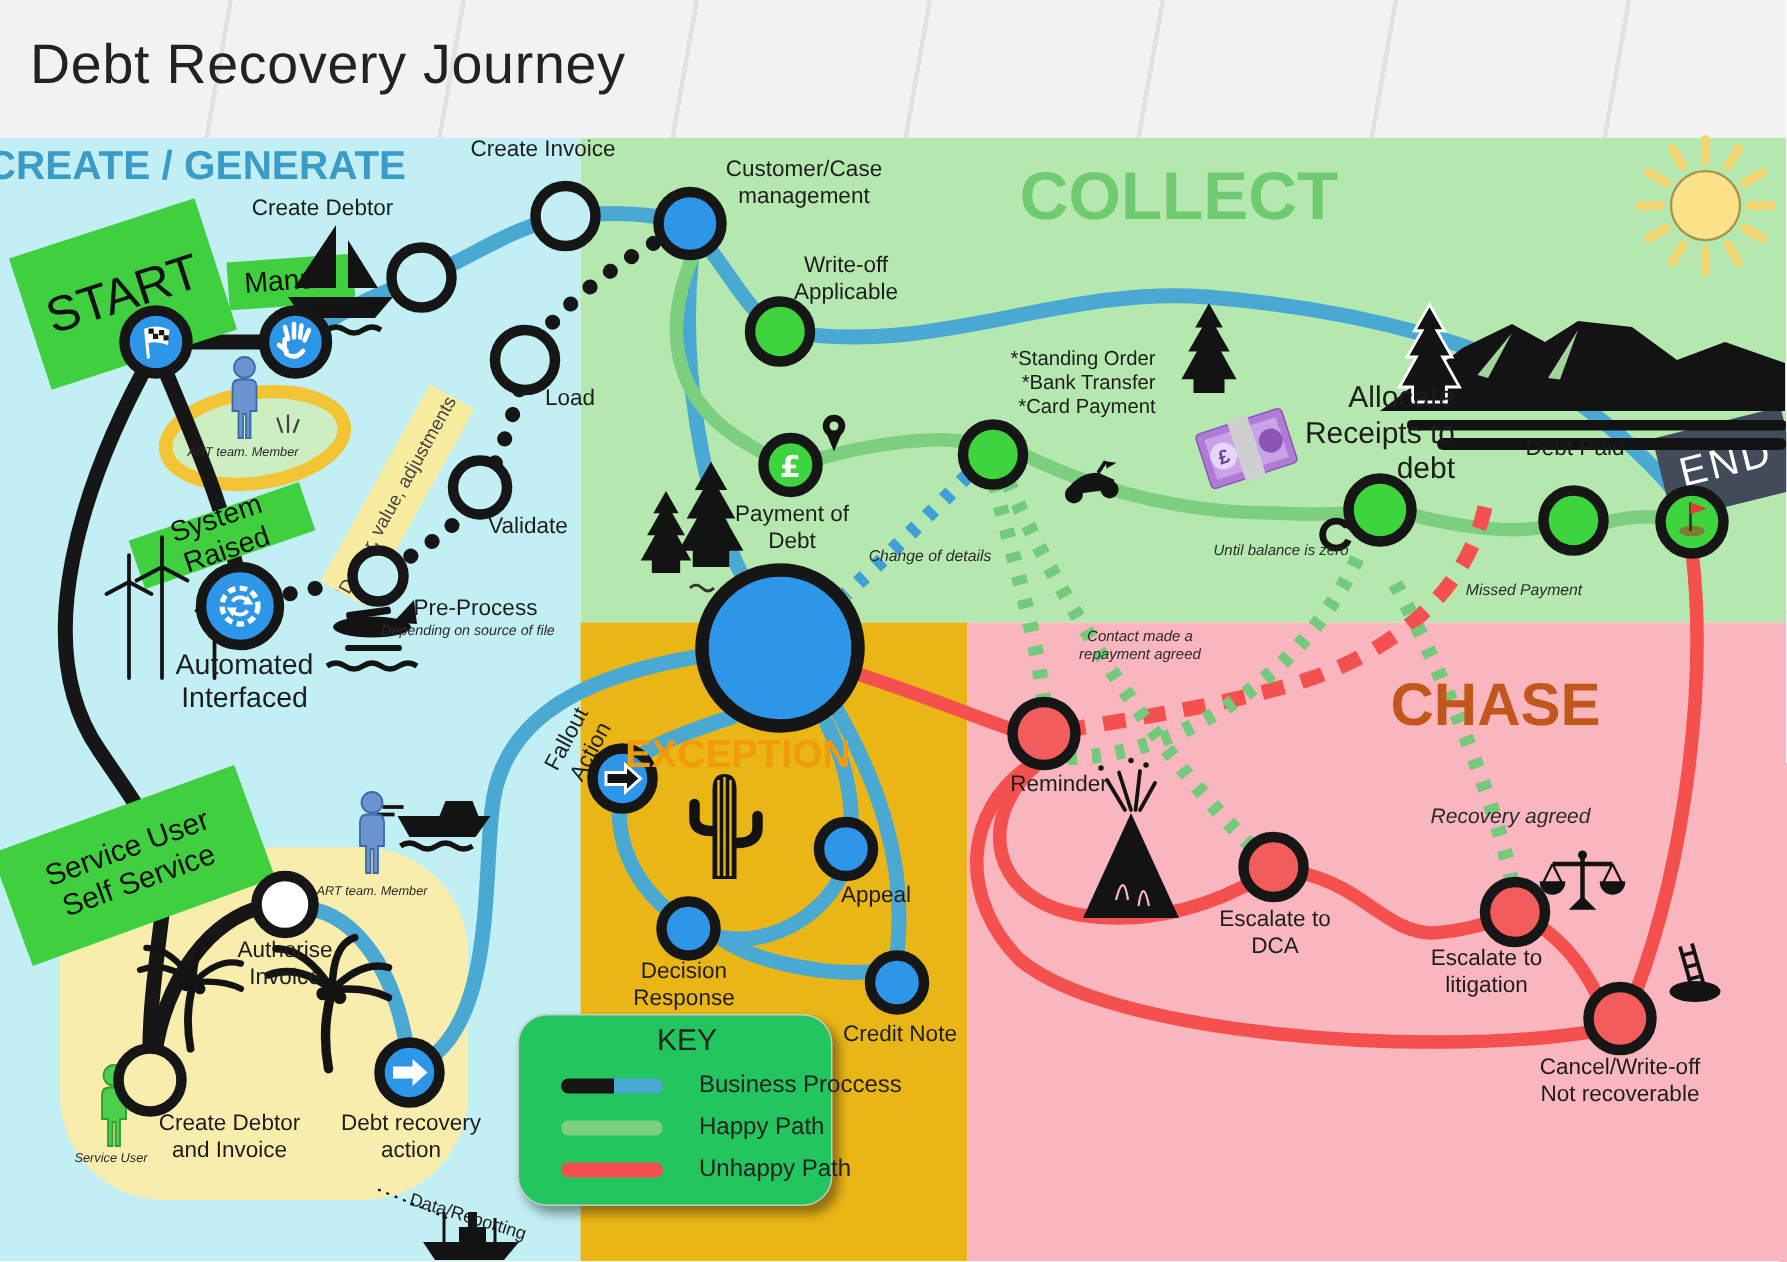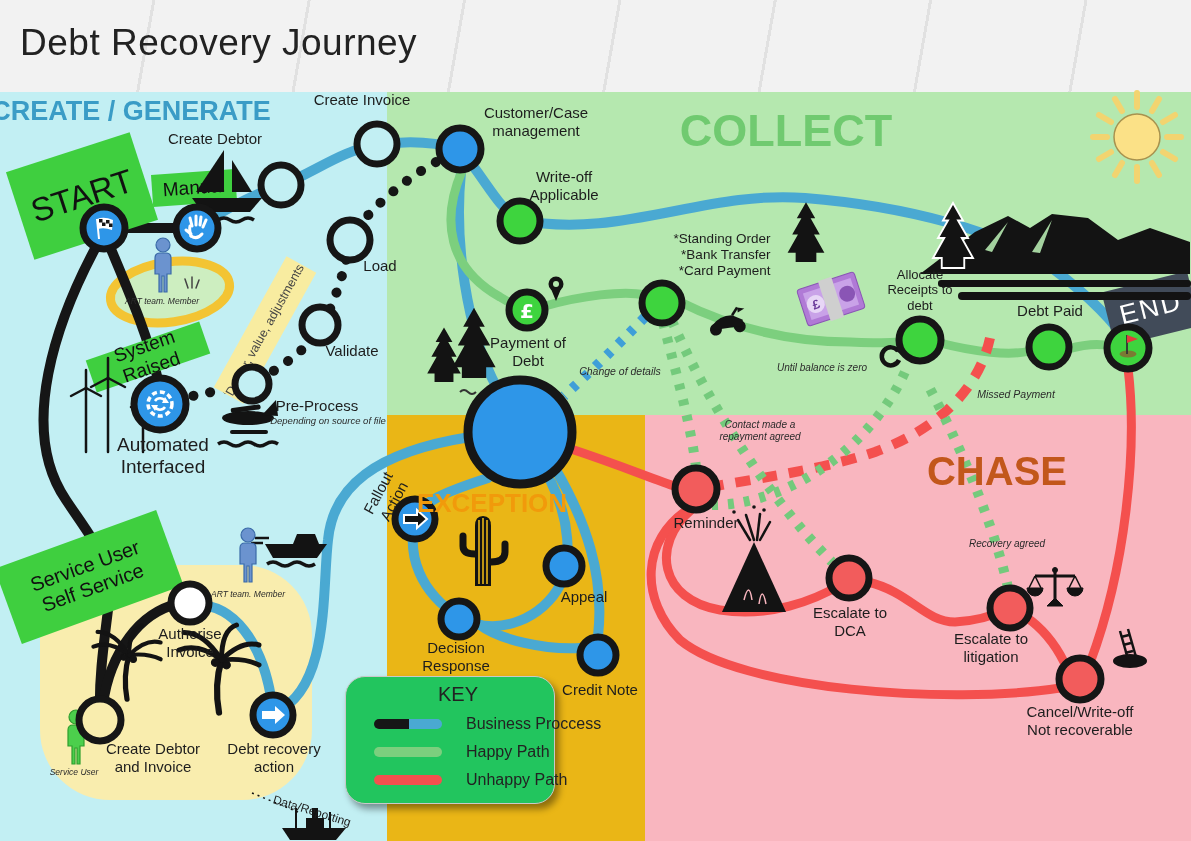--- a/index.html
+++ b/index.html
@@ -381,39 +381,39 @@
 
   <div class="lbl" style="left:215px;top:139px;font-size:15px;">Create Debtor</div>
   <div class="lbl" style="left:362px;top:100px;font-size:15px;">Create Invoice</div>
   <div class="lbl" style="left:536px;top:122px;font-size:15px;">Customer/Case
 management</div>
   <div class="lbl" style="left:564px;top:186px;font-size:15px;">Write-off
 Applicable</div>
   <div class="lbl" style="left:380px;top:266px;font-size:15px;">Load</div>
   <div class="lbl" style="left:352px;top:351px;font-size:15px;">Validate</div>
   <div class="lbl" style="left:317px;top:406px;font-size:15px;">Pre-Process</div>
-  <div class="lbl small" style="left:328px;top:421px;font-size:9.5px;text-align:right;">Depending on source of file</div>
+  <div class="lbl small" style="left:312px;top:421px;font-size:9.5px;text-align:right;">Depending on source of file</div>
   <div class="lbl" style="left:163px;top:456px;font-size:19px;">Automated
 Interfaced</div>
   <div class="lbl" style="left:722px;top:255px;font-size:13.5px;text-align:right;">*Standing Order
 *Bank Transfer
 *Card Payment</div>
   <div class="lbl" style="left:528px;top:352px;font-size:15px;">Payment of
 Debt</div>
   <div class="lbl small" style="left:620px;top:371px;font-size:10.5px;">Change of details</div>
-  <div class="lbl" style="left:920px;top:290px;font-size:13px;">Allocate
+  <div class="lbl" style="left:920px;top:290px;font-size:20px;text-align:right;">Allocate
 Receipts to
 debt</div>
-  <div class="lbl small" style="left:822px;top:368px;font-size:10px;">Until balance is zero</div>
-  <div class="lbl" style="left:1050px;top:311px;font-size:15px;">Debt Paid</div>
+  <div class="lbl small" style="left:854px;top:368px;font-size:10px;">Until balance is zero</div>
+  <div class="lbl" style="left:1050px;top:299px;font-size:15px;">Debt Paid</div>
   <div class="lbl small" style="left:1016px;top:394px;font-size:10.5px;">Missed Payment</div>
   <div class="lbl small" style="left:760px;top:431px;font-size:10px;">Contact made a
 repayment agreed</div>
   <div class="lbl" style="left:706px;top:523px;font-size:15px;">Reminder</div>
-  <div class="lbl small" style="left:1007px;top:544px;font-size:10px;text-align:center;">Recovery agreed</div>
+  <div class="lbl small" style="left:1007px;top:544px;font-size:14px;text-align:center;">Recovery agreed</div>
   <div class="lbl" style="left:850px;top:622px;font-size:15px;">Escalate to
 DCA</div>
   <div class="lbl" style="left:991px;top:648px;font-size:15px;">Escalate to
 litigation</div>
   <div class="lbl" style="left:1080px;top:721px;font-size:15px;">Cancel/Write-off
 Not recoverable</div>
   <div class="lbl" style="left:386px;top:497px;font-size:15px;transform:translate(-50%,-50%) rotate(-62deg);">Fallout
 Action</div>
   <div class="lbl" style="left:584px;top:597px;font-size:15px;">Appeal</div>
   <div class="lbl" style="left:456px;top:657px;font-size:15px;">Decision

